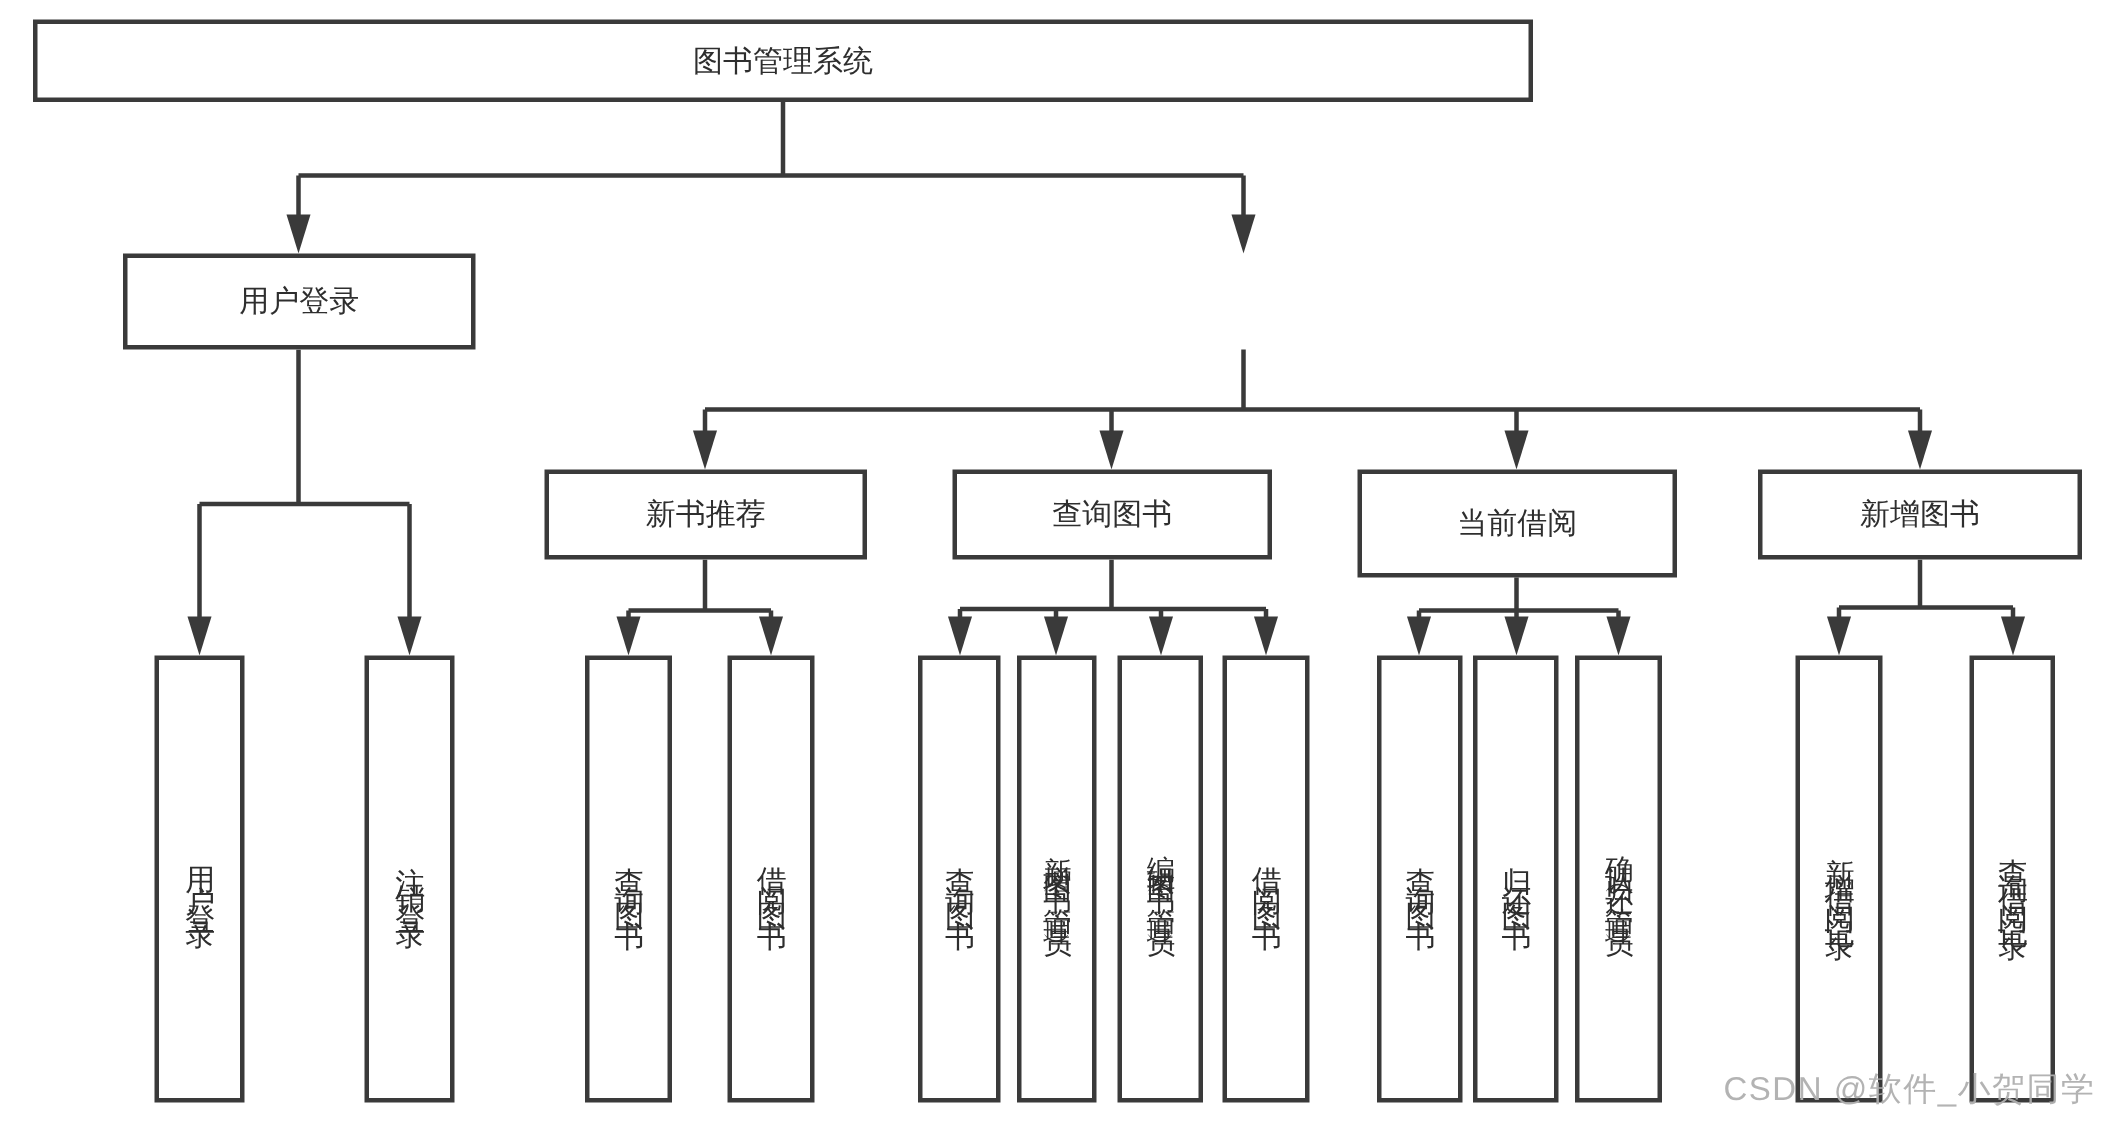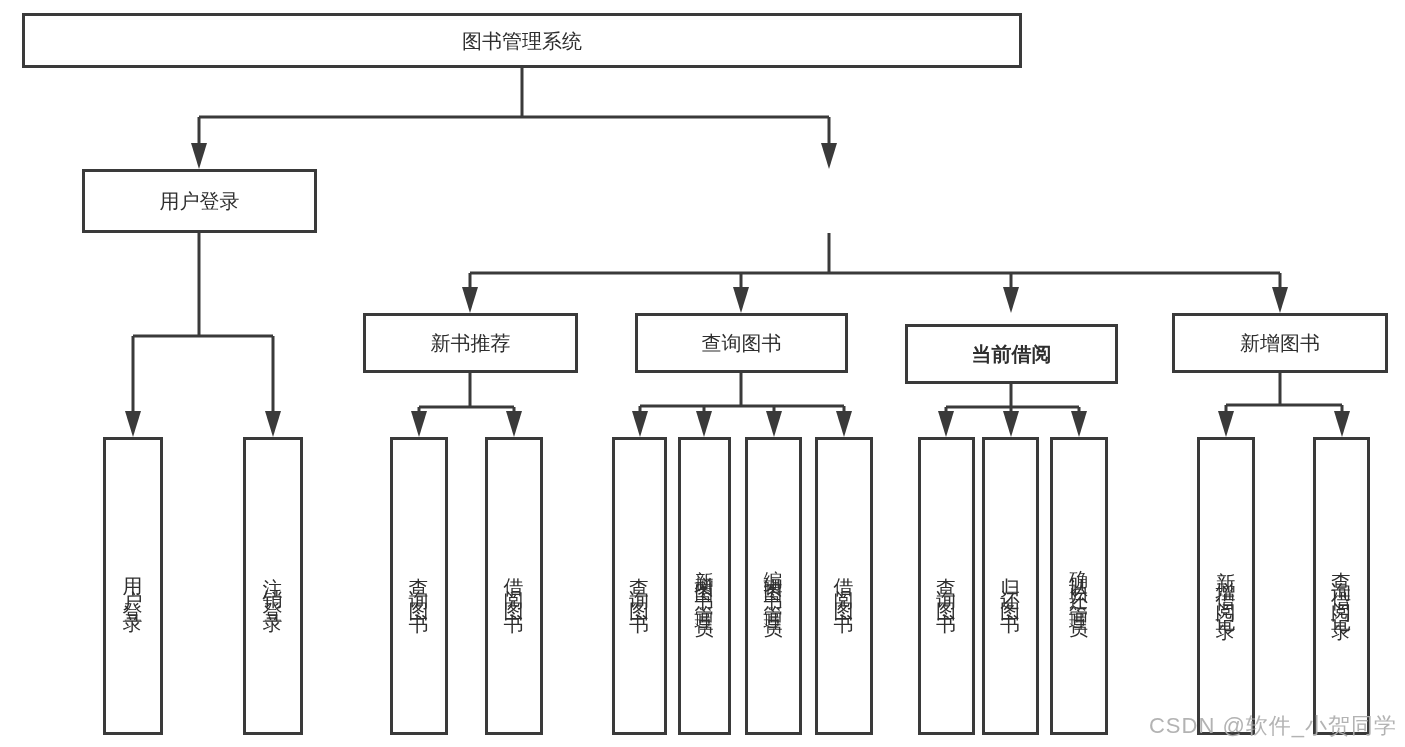--- a/index.html
+++ b/index.html
@@ -44,21 +44,21 @@
     white-space: normal;
   }
   .vbox.long { letter-spacing: 7px; font-size: 19px; }
 
   
   #n-root        { left: 22px;   top: 13px;  width: 1000px; height: 55px; }
   #n-login       { left: 82px;   top: 169px; width: 235px;  height: 64px; }
   #n-mgmt        { left: 712px;  top: 169px; width: 235px;  height: 64px; }
   #n-rec         { left: 363px;  top: 313px; width: 215px;  height: 60px; }
   #n-borrow      { left: 635px;  top: 313px; width: 213px;  height: 60px; }
-  #n-current     { left: 905px;  top: 324px; width: 213px;  height: 60px; font-weight: bold; }
+  #n-current     { left: 905px;  top: 313px; width: 213px;  height: 72px; }
   #n-records     { left: 1172px; top: 313px; width: 216px;  height: 60px; }
 
   #n-login-user  { left: 103px;  width: 60px; }
   #n-login-out   { left: 243px;  width: 60px; }
   #n-rec-query   { left: 390px;  width: 58px; }
   #n-rec-borrow  { left: 485px;  width: 58px; }
   #n-bor-query   { left: 612px;  width: 55px; }
   #n-bor-add     { left: 678px;  width: 53px; }
   #n-bor-edit    { left: 745px;  width: 57px; }
   #n-bor-borrow  { left: 815px;  width: 58px; }

